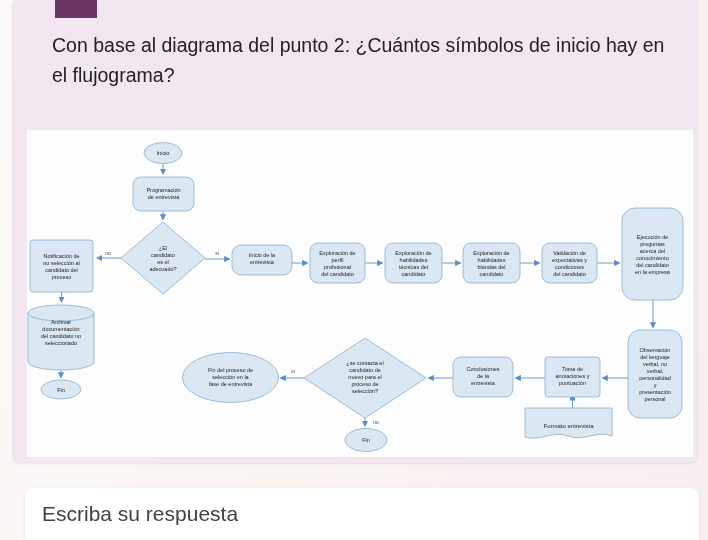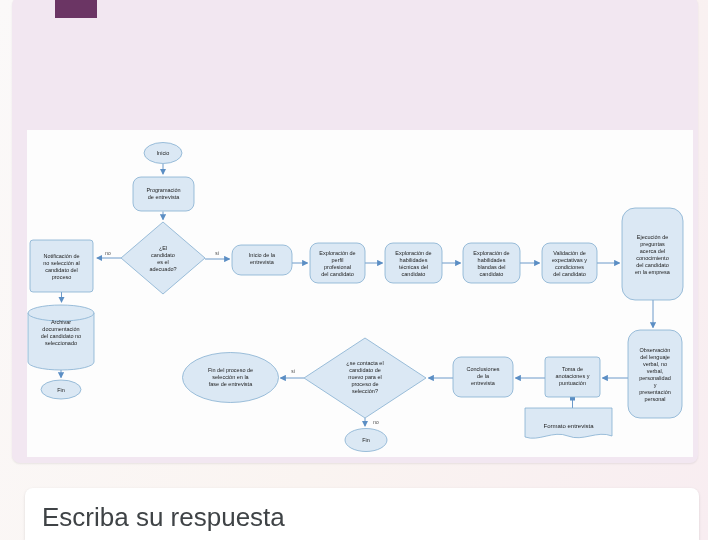--- a/index.html
+++ b/index.html
@@ -25,29 +25,30 @@
   .conn{stroke:#5b8ec4;stroke-width:.9;fill:none;}
   .sq{fill:#5b8ec4;}
   text{font-family:"Liberation Sans",sans-serif;font-size:5.5px;fill:#1c1c1c;text-anchor:middle;}
   text.lbl{font-size:4.8px;fill:#444;}
   .answer-card{
     position:absolute;left:25px;top:488px;width:674px;height:60px;
     background:#ffffff;border-radius:8px;box-shadow:0 1px 3px rgba(0,0,0,.12);
   }
   .answer-input{
     display:block;margin:13px 16px 0 15px;width:630px;border:none;outline:none;
-    font-family:"Liberation Sans",sans-serif;font-size:26px;color:#202124;background:transparent;
+    font-family:"Liberation Sans",sans-serif;font-size:21px;color:#202124;background:transparent;
   }
   .answer-input::placeholder{color:#3f4346;opacity:1;}
 </style>
 </head>
 <body>
 
 <div class="question-card">
   <div class="accent-bar"></div>
+  <div class="question-title">Con base al diagrama del punto 2: ¿Cuántos símbolos de inicio hay en el flujograma?</div>
 
   <div class="flow-panel">
     <svg width="666" height="327" viewBox="0 0 666 327">
       <defs>
         <marker id="arrow" viewBox="0 0 10 10" refX="8.5" refY="5" markerWidth="7" markerHeight="7" orient="auto-start-reverse">
           <path d="M0,0 L10,5 L0,10 z" fill="#5b8ec4"></path>
         </marker>
       </defs>
 
       <g>

